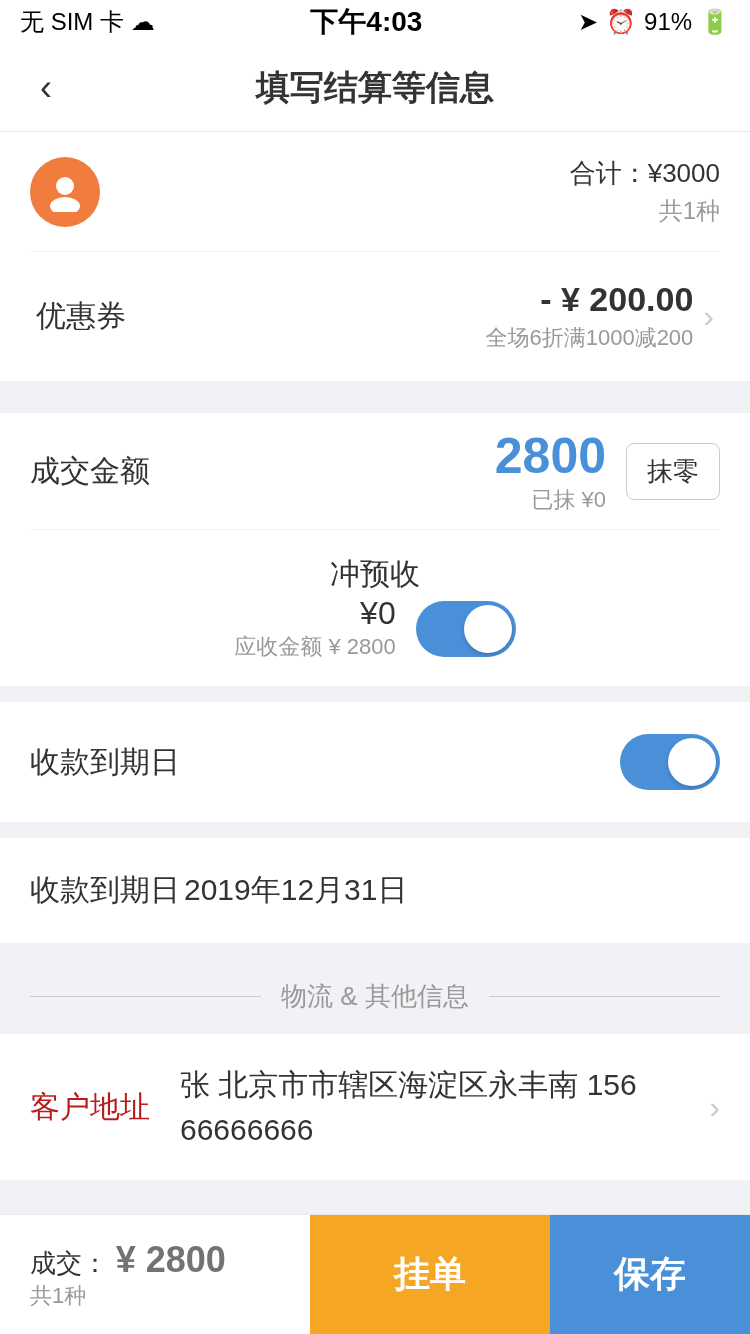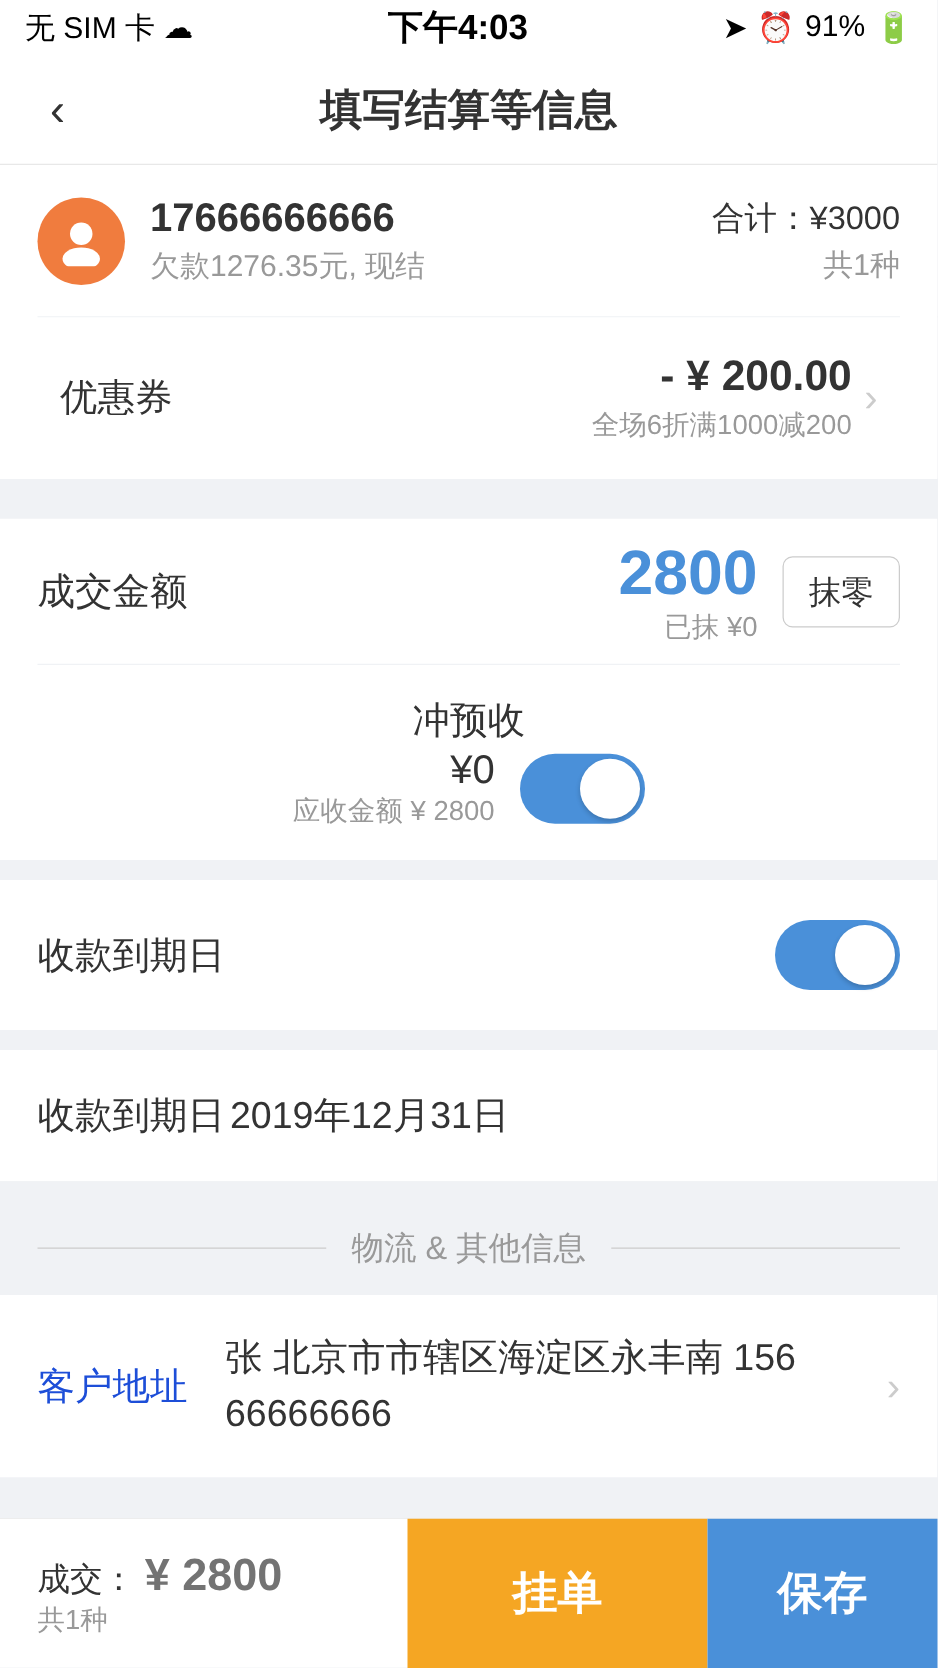--- a/index.html
+++ b/index.html
@@ -117,21 +117,21 @@
       background: #f0f2f5;
       margin: 0 30px;
     }
 
     
     .coupon-row {
       background: #fff;
       display: flex;
       align-items: center;
       justify-content: space-between;
-      padding: 28px 48px;
+      padding: 28px 36px;
     }
     .coupon-label {
       font-size: 30px;
       color: #333;
     }
     .coupon-right {
       display: flex;
       align-items: center;
       gap: 10px;
     }
@@ -317,21 +317,21 @@
       padding: 0 30px;
     }
     .address-row {
       display: flex;
       align-items: center;
       justify-content: space-between;
       padding: 28px 0;
     }
     .address-label {
       font-size: 30px;
-      color: #1d4ed8;
+      color: #b91c1c;
       flex-shrink: 0;
       margin-right: 30px;
     }
     .address-value {
       font-size: 30px;
       color: #333;
       flex: 1;
       line-height: 1.5;
     }
 
@@ -375,21 +375,21 @@
       background: #f5a623;
       display: flex;
       align-items: center;
       justify-content: center;
       font-size: 36px;
       color: #fff;
       font-weight: 600;
       cursor: pointer;
     }
     .bottom-btn-save {
-      width: 184px;
+      width: 200px;
       height: 120px;
       background: #4A90D9;
       display: flex;
       align-items: center;
       justify-content: center;
       font-size: 36px;
       color: #fff;
       font-weight: 600;
       cursor: pointer;
     }
@@ -418,24 +418,20 @@
 <div class="content">
 
   <div class="card">
     <div class="customer-row">
       <div class="customer-left">
         <div class="avatar">
           <svg viewBox="0 0 40 40" width="40" height="40" fill="white">
             <circle cx="20" cy="14" r="9"></circle>
             <ellipse cx="20" cy="34" rx="15" ry="9"></ellipse>
           </svg>
-        </div>
-        <div class="customer-info">
-          <div class="customer-phone">17666666666</div>
-          <div class="customer-sub">欠款1276.35元, 现结</div>
         </div>
       </div>
       <div class="customer-right">
         <div class="total-label">合计：¥3000</div>
         <div class="total-count">共1种</div>
       </div>
     </div>
     <div class="divider"></div>
 
     <div class="coupon-row">

